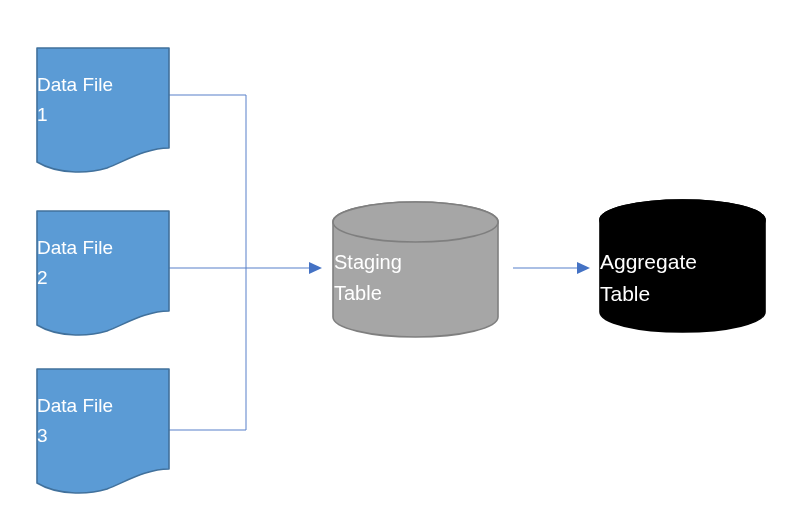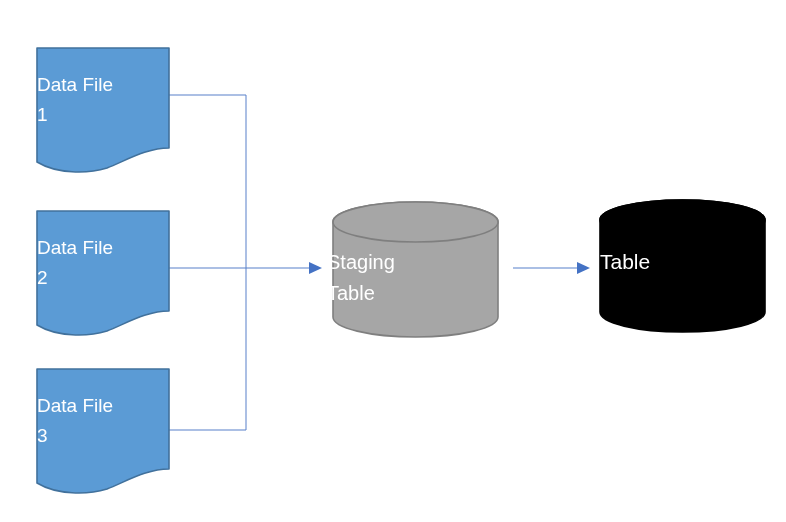--- a/index.html
+++ b/index.html
@@ -96,22 +96,23 @@
   <div class="label file-label" style="left:37px; top:233px;">
     <div>Data File</div>
     <div>2</div>
   </div>
 
   <div class="label file-label" style="left:37px; top:391px;">
     <div>Data File</div>
     <div>3</div>
   </div>
 
-  <div class="label staging-label" style="left:327px; top:247px;">
+  <div class="label staging-label" style="left:334px; top:247px;">
     <div>Staging</div>
     <div>Table</div>
   </div>
 
   <div class="label aggregate-label" style="left:600px; top:246px;">
+    <div>Aggregate</div>
     <div>Table</div>
   </div>
 
 </div>
 
 </body></html>

